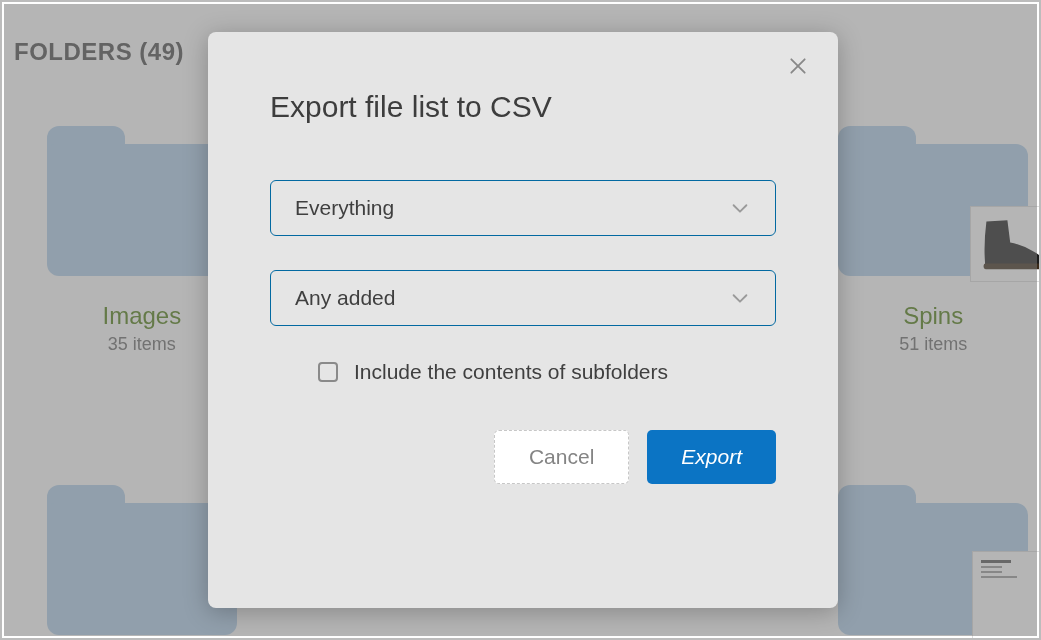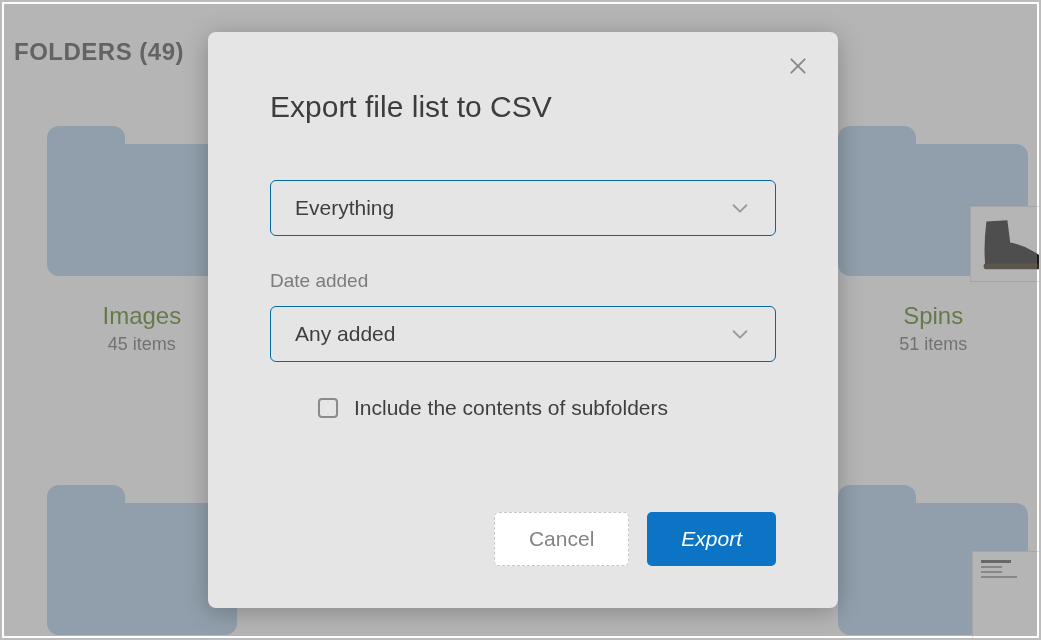--- a/index.html
+++ b/index.html
@@ -80,21 +80,21 @@
     height: 56px; display: flex; align-items: center;
     justify-content: space-between; padding: 0 24px;
     font-size: 21px; color: #3f3f3f; cursor: pointer;
     margin-bottom: 34px;
   }
   .select:last-of-type { margin-bottom: 30px; }
   .chevron { width: 22px; height: 22px; color: #9a9a9a; }
   .checkbox-row {
     display: flex; align-items: center; gap: 16px;
     font-size: 21px; color: #3f3f3f; cursor: pointer;
-    margin-bottom: 92px;
+    margin-bottom: 46px;
     padding-left: 48px;
   }
   .checkbox {
     width: 20px; height: 20px; border: 2px solid #8a8a8a; border-radius: 4px;
     flex-shrink: 0;
   }
   .actions { display: flex; justify-content: flex-end; gap: 18px; }
   .btn {
     height: 54px; padding: 0 34px; border-radius: 5px;
     font-size: 21px; display: inline-flex; align-items: center; justify-content: flex-start;
@@ -109,21 +109,21 @@
 <div class="bg">
   <div class="section-title">FOLDERS (49)</div>
 
   <div class="grid">
     <div class="folder-card">
       <div class="folder-shape">
         <div class="folder-tab"></div>
           <div class="folder-body"></div>
       </div>
       <div class="folder-name">Images</div>
-      <div class="folder-count">45 items</div>
+      <div class="folder-count">35 items</div>
     </div>
 
     <div style="width:210px"></div>
 
     <div class="folder-card" style="margin-left:60px">
       <div class="folder-shape">
         <div class="folder-tab"></div>
           <div class="folder-body"></div>
         <div class="thumb">
           <svg class="boot-svg" viewBox="0 0 100 80">
@@ -171,21 +171,20 @@
 
   <h1 class="modal-title">Export file list to CSV</h1>
 
   <div class="select">
     <span>Everything</span>
     <svg class="chevron" viewBox="0 0 24 24">
       <path d="M5 9 L12 16 L19 9" stroke="currentColor" stroke-width="2" fill="none" stroke-linecap="round" stroke-linejoin="round"></path>
     </svg>
   </div>
 
-  <div class="field-label">Date added</div>
   <div class="select">
     <span>Any added</span>
     <svg class="chevron" viewBox="0 0 24 24">
       <path d="M5 9 L12 16 L19 9" stroke="currentColor" stroke-width="2" fill="none" stroke-linecap="round" stroke-linejoin="round"></path>
     </svg>
   </div>
 
   <label class="checkbox-row">
     <span class="checkbox"></span>
     <span>Include the contents of subfolders</span>

